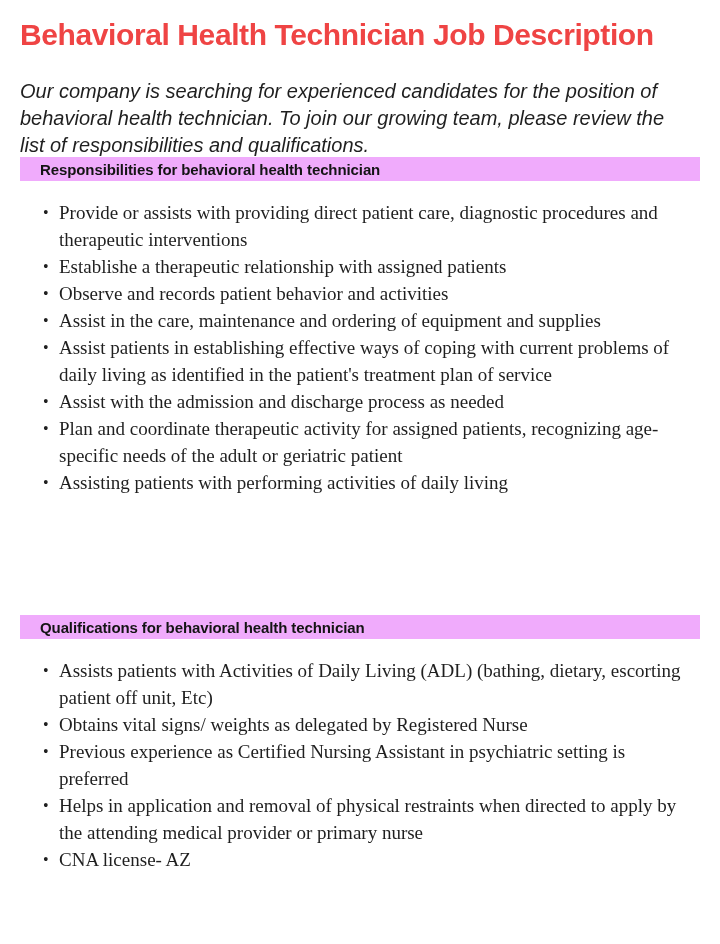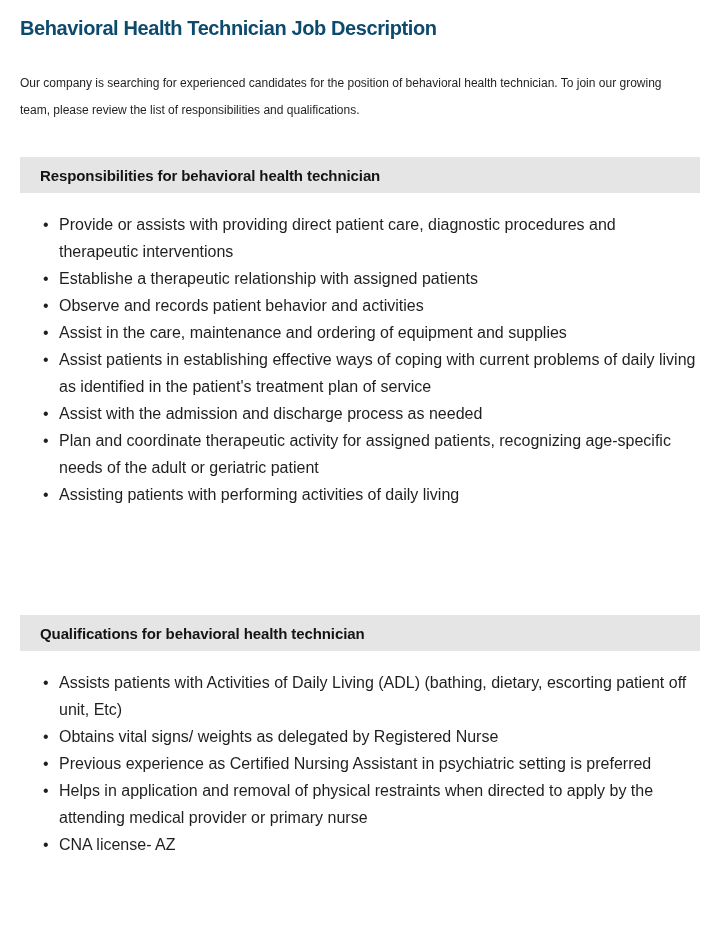--- a/index.html
+++ b/index.html
@@ -18,73 +18,75 @@
     position: relative;
     width: 720px;
     height: 944px;
     box-sizing: border-box;
   }
   .doc-title {
     position: absolute;
     left: 20px;
     top: -3px;
     width: 690px;
-    font-size: 20px;
+    font-size: 30px;
     line-height: 36px;
     font-weight: bold;
     letter-spacing: -0.4px;
-    color: #0c4a6e;
+    color: #ef4444;
     white-space: nowrap;
   }
   .intro {
     position: absolute;
     left: 20px;
     top: 58px;
     width: 670px;
-    font-size: 12px;
+    font-size: 20px;
     line-height: 27px;
     color: #1f1f1f;
+    font-style: italic;
   }
   .section {
     position: absolute;
     left: 0;
     width: 720px;
   }
   .section-responsibilities { top: 157px; }
   .section-qualifications { top: 615px; }
 
   .section-header {
     box-sizing: border-box;
     margin-left: 20px;
     width: 680px;
-    height: 36px;
-    background: #e5e5e5;
+    height: 24px;
+    background: #f0abfc;
     display: flex;
     align-items: center;
     padding-left: 20px;
   }
   .section-header-text {
     font-size: 15px;
     font-weight: bold;
     color: #141414;
     letter-spacing: -0.1px;
   }
   ul.bullet-list {
     list-style: none;
     margin: 0;
     padding: 0;
     padding-top: 18px;
   }
   ul.bullet-list li {
     position: relative;
     margin: 0;
     padding: 0 24px 0 59px;
-    font-size: 16px;
+    font-size: 19px;
     line-height: 27px;
     color: #1f1f1f;
+    font-family: Liberation Serif, serif;
   }
   ul.bullet-list li::before {
     content: "\2022";
     position: absolute;
     left: 43px;
     top: 0;
     font-size: 16px;
     line-height: 27px;
     color: #1f1f1f;
   }

